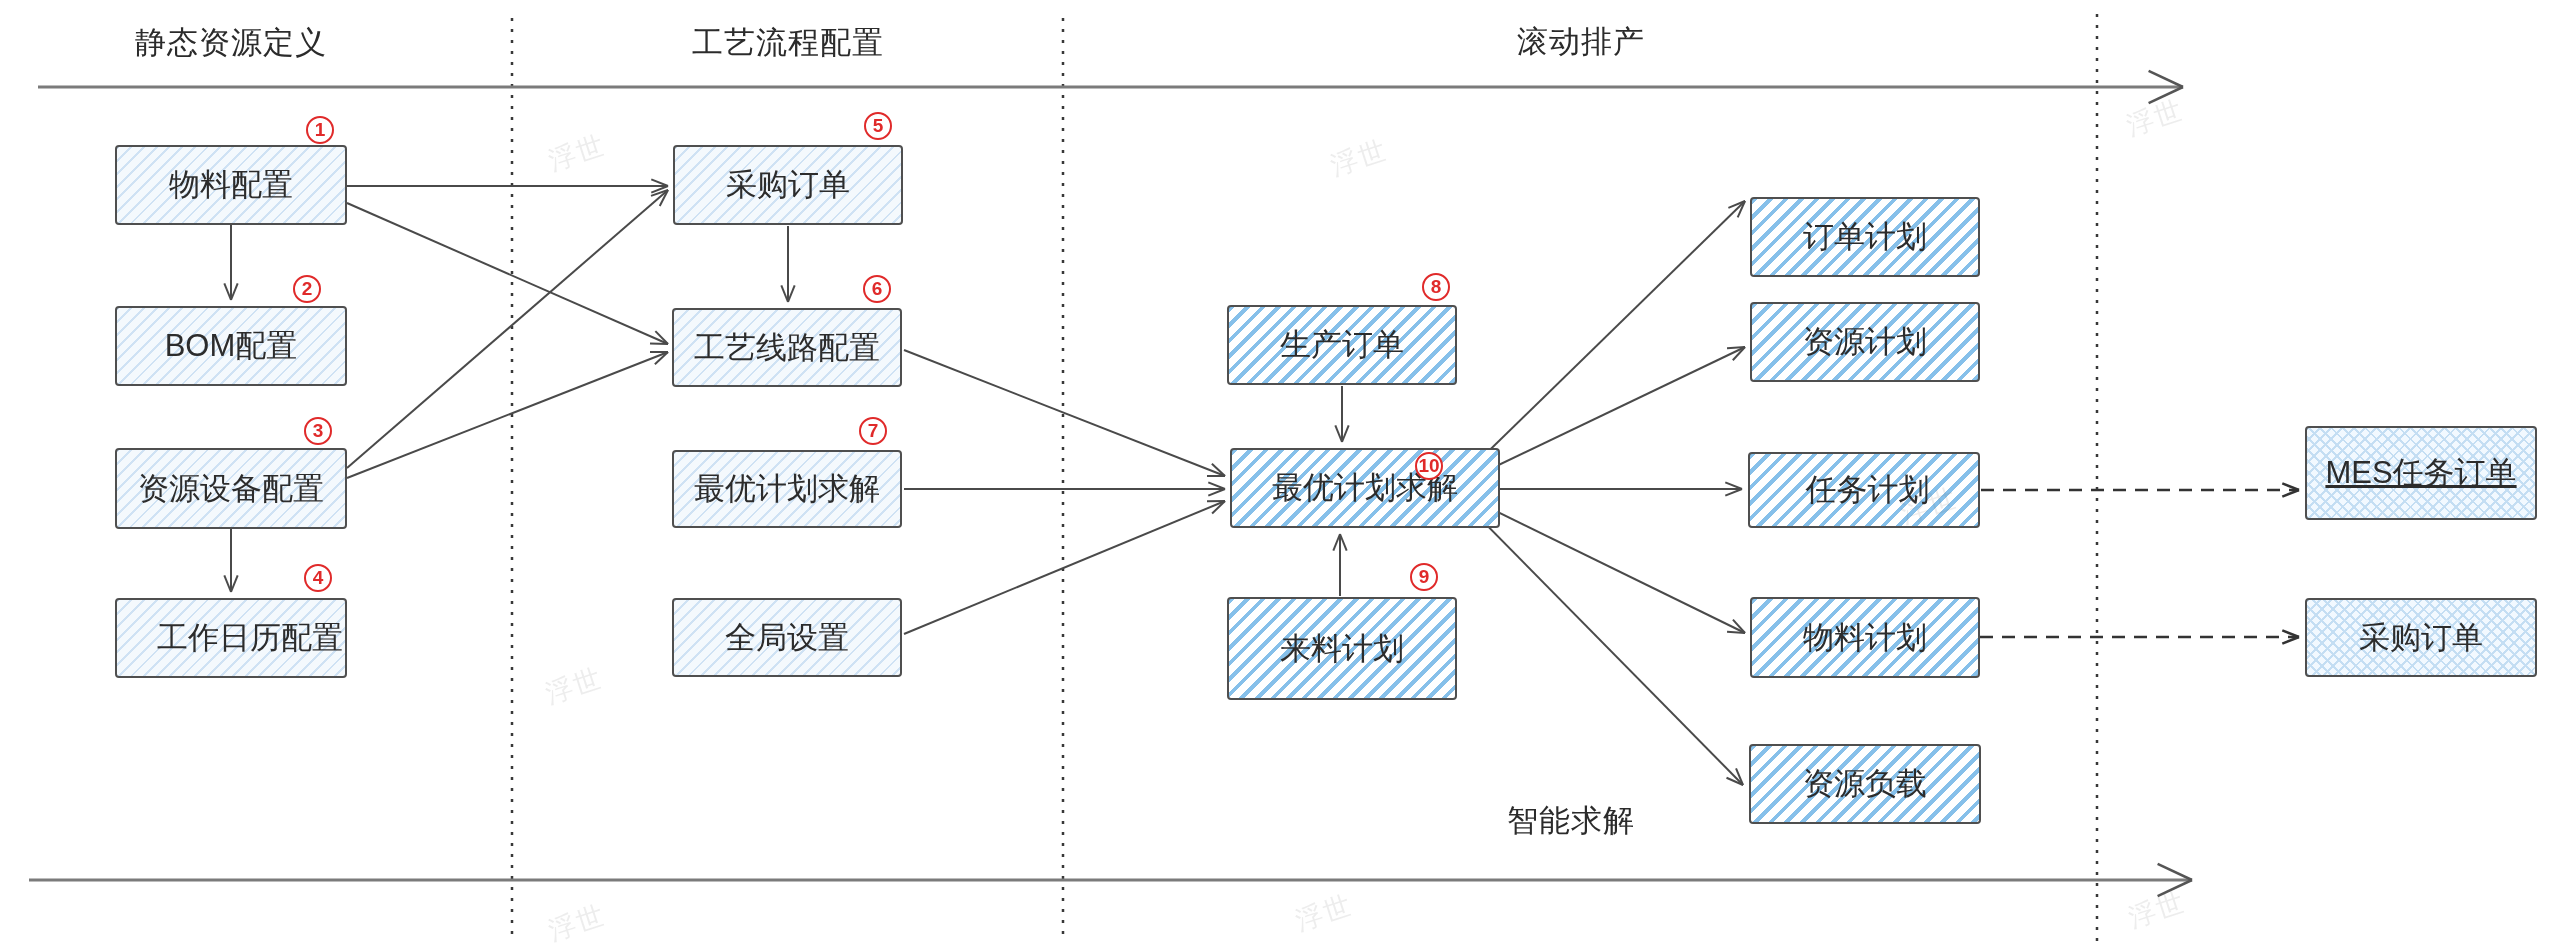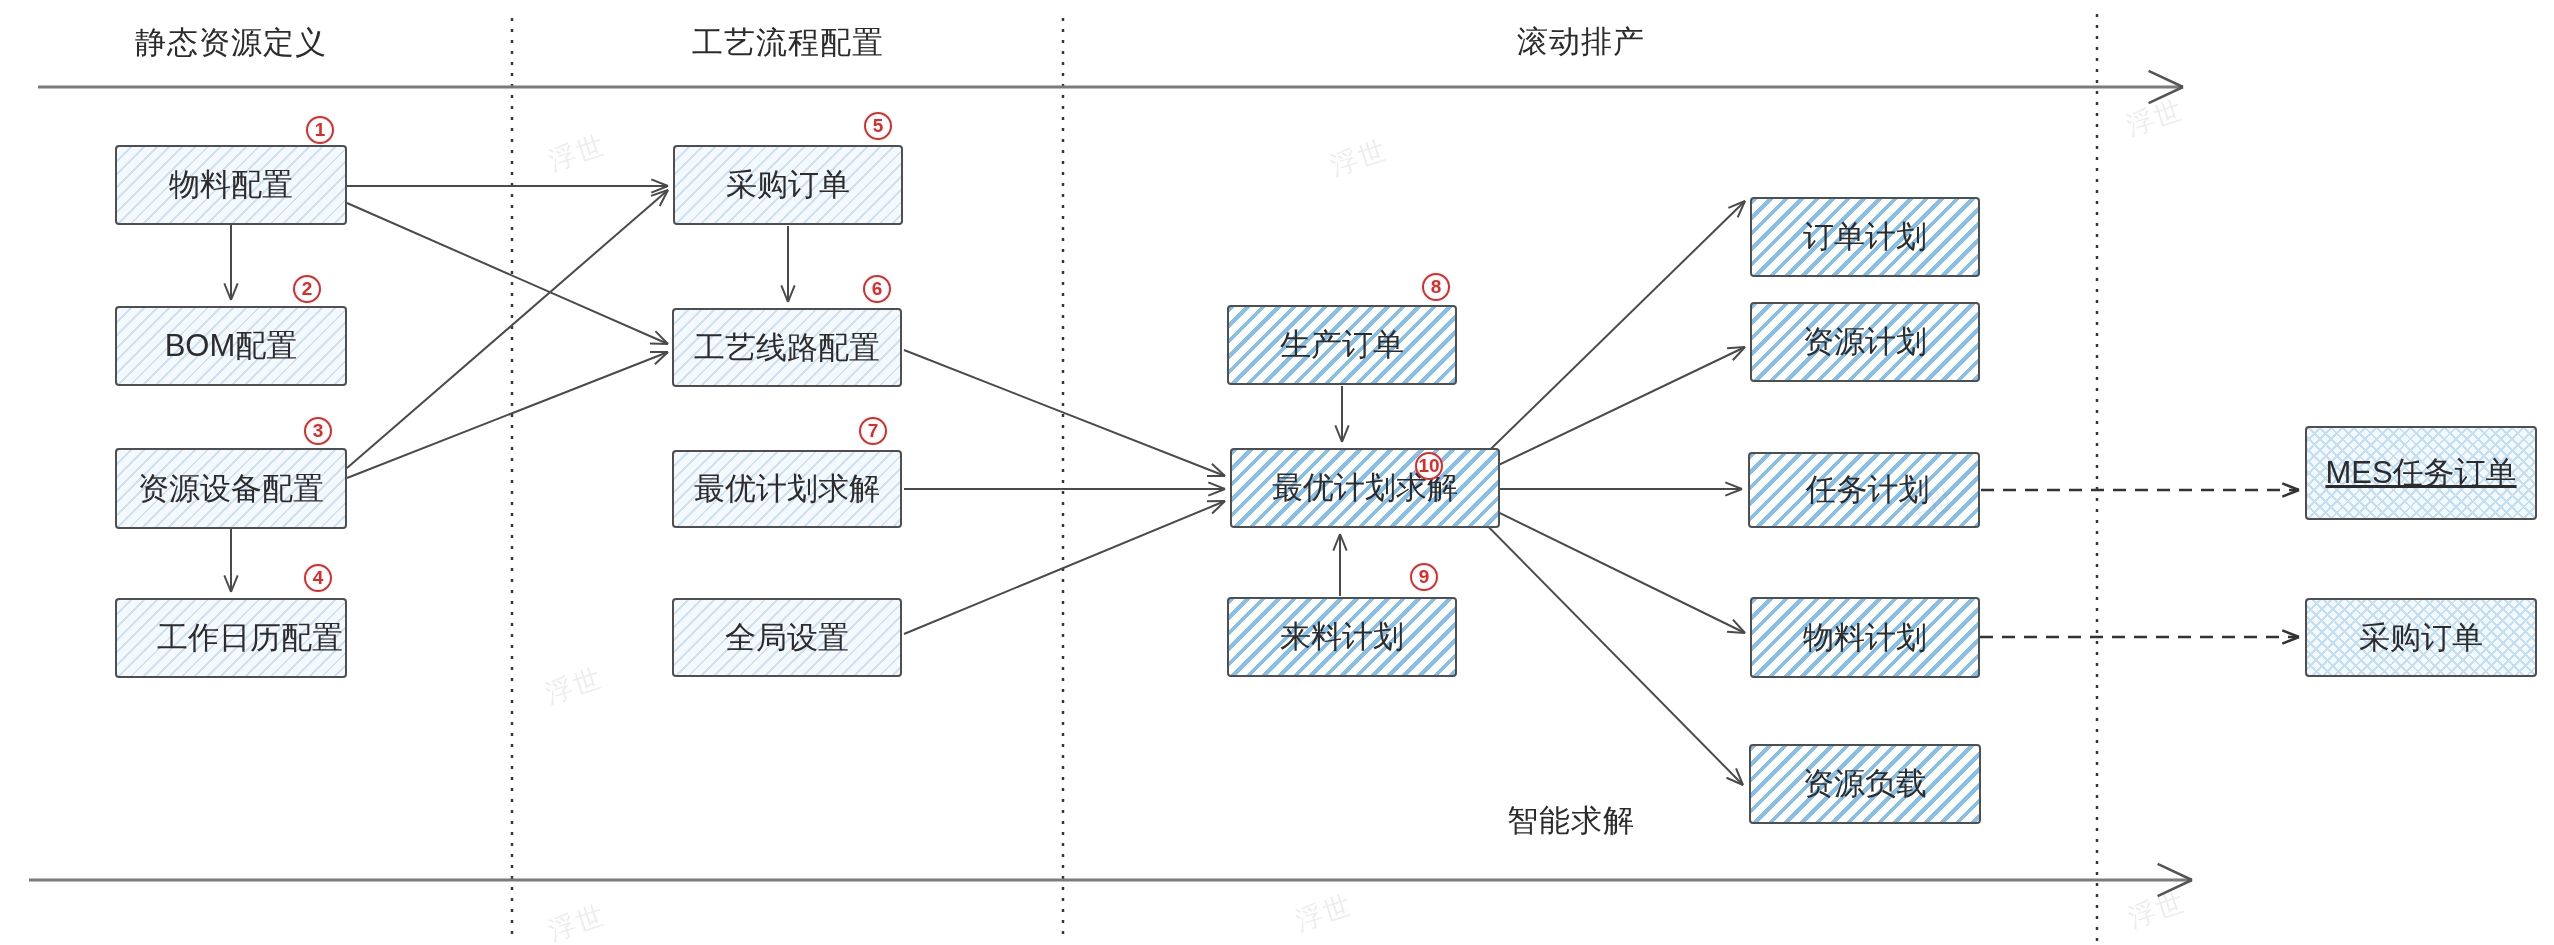--- a/index.html
+++ b/index.html
@@ -172,21 +172,21 @@
         <span>全局设置</span>
       </div>
       <div class="node stripe" style="left: 1227px; top: 305px; width: 230px; height: 80px;">
         <span>生产订单</span>
       </div>
       <div class="badge" style="left: 1422px; top: 273px;">8</div>
       <div class="node stripe" style="left: 1230px; top: 448px; width: 270px; height: 80px;">
         <span>最优计划求解</span>
       </div>
       <div class="badge" style="left: 1415px; top: 416px; margin-top: 36px;">10</div>
-      <div class="node stripe" style="left: 1227px; top: 597px; width: 230px; height: 80px;">
+      <div class="node stripe" style="left: 1227px; top: 597px; width: 230px; height: 103px;">
         <span>来料计划</span>
       </div>
       <div class="badge" style="left: 1410px; top: 563px;">9</div>
       <div class="node stripe" style="left: 1750px; top: 157px; width: 230px; height: 80px; margin-top: 40px;">
         <span>订单计划</span>
       </div>
       <div class="node stripe" style="left: 1750px; top: 302px; width: 230px; height: 80px;">
         <span>资源计划</span>
       </div>
       <div class="node stripe" style="left: 1748px; top: 452px; width: 232px; height: 76px; padding-left: 7px;">

